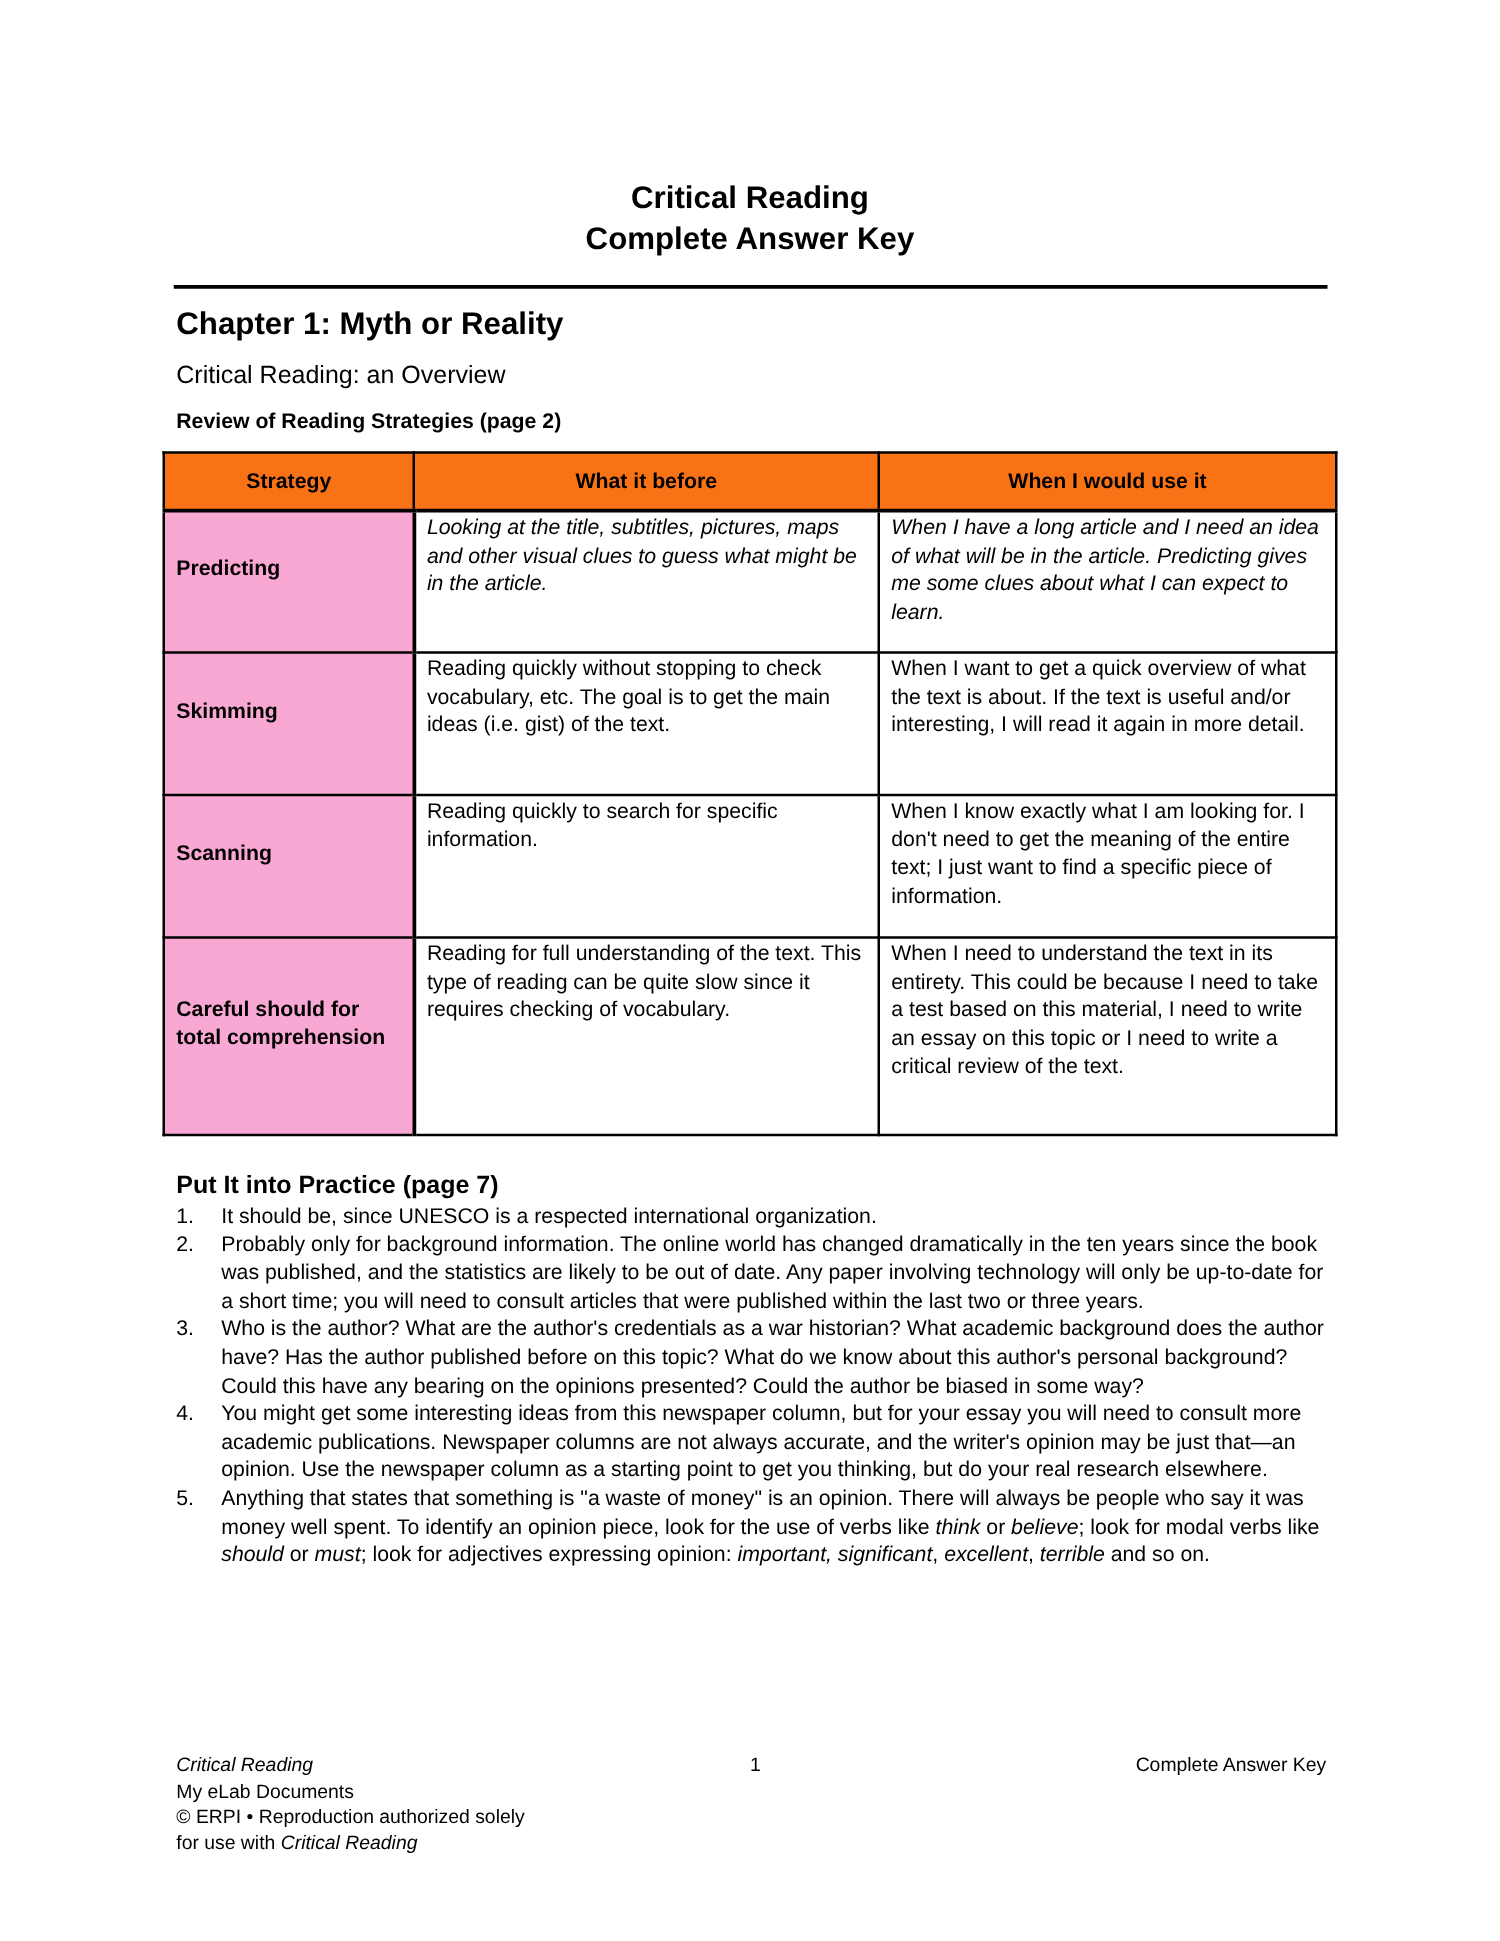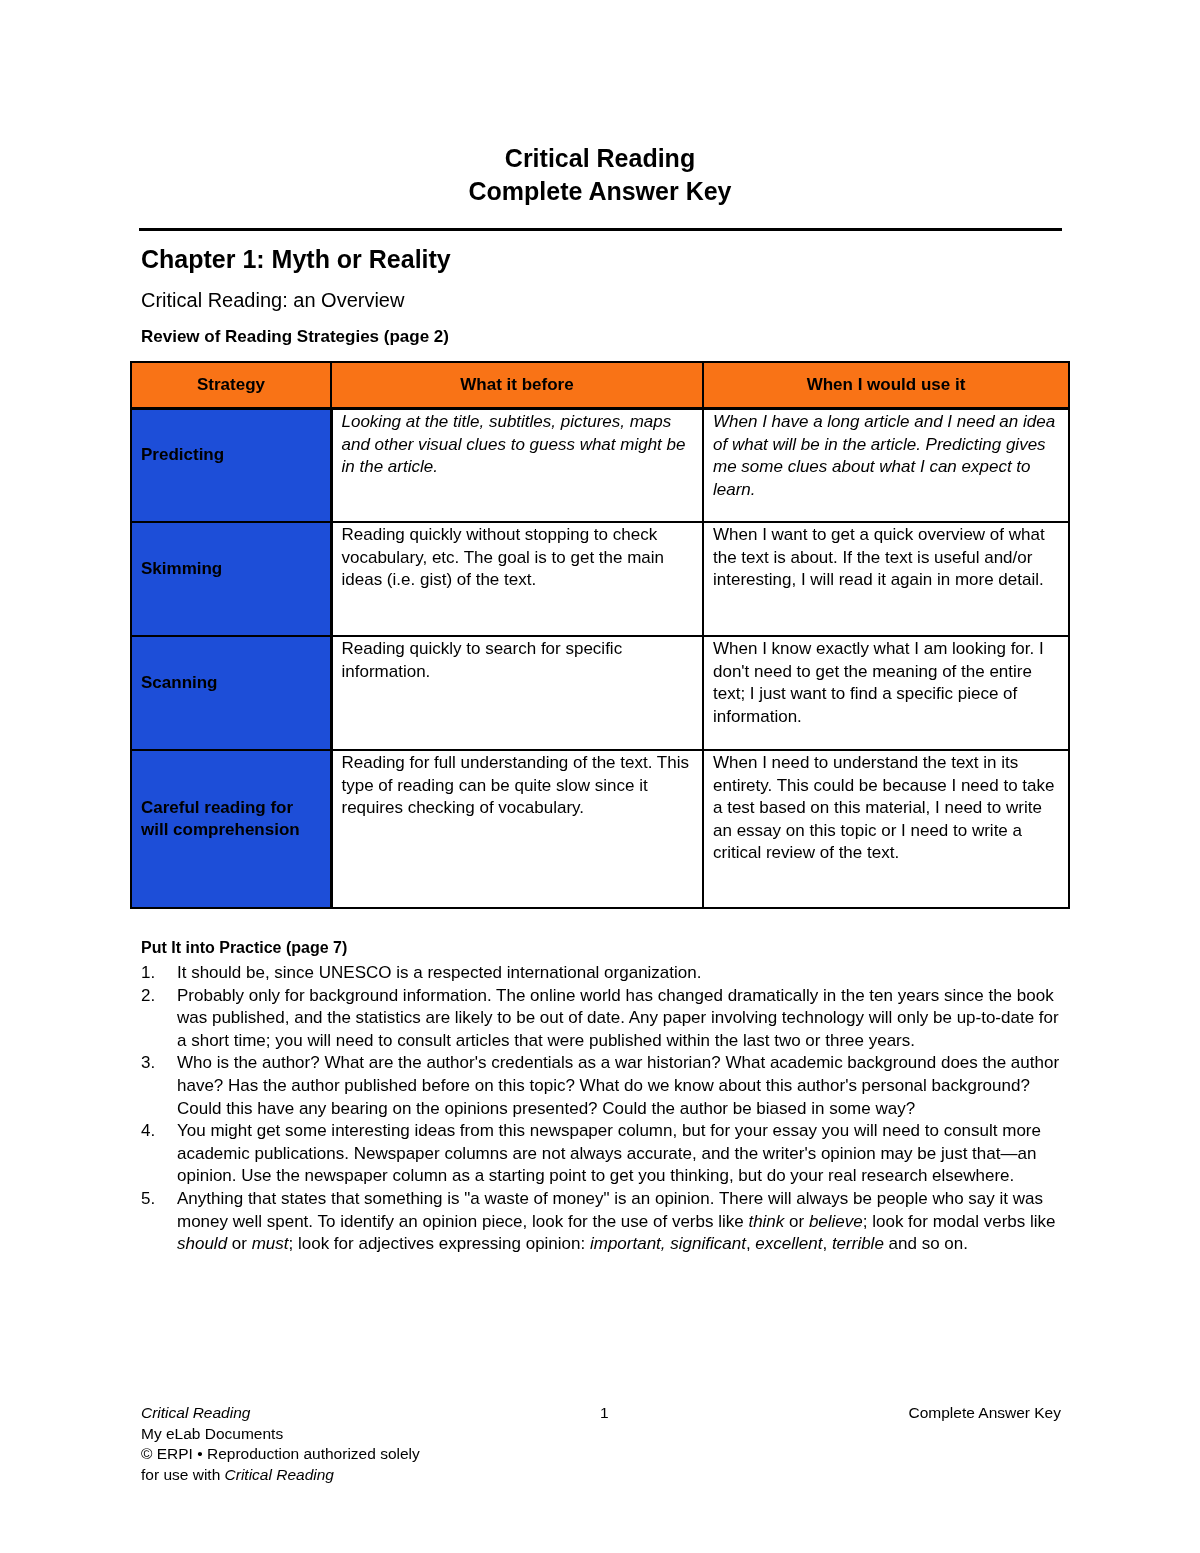--- a/index.html
+++ b/index.html
@@ -77,21 +77,21 @@
       height: 44px;
       vertical-align: middle;
       text-align: center;
       font-weight: bold;
       font-size: 17px;
       border-bottom: 3px solid #000;
     }
     table.strategy-table th.col-strategy { width: 180px; }
     table.strategy-table th.col-means { width: 352px; }
     table.strategy-table td.strategy-cell {
-      background: #1d4ed8;
+      background: #f9a8d4;
       font-weight: bold;
       vertical-align: middle;
       border-right: 3px solid #000;
     }
     table.strategy-table td.strategy-cell span {
       display: block;
       margin-top: -20px;
     }
     table.strategy-table td.text-cell {
       padding-top: 1px;
@@ -100,21 +100,21 @@
     .row-skimming td { height: 111px; }
     .row-scanning td { height: 111px; }
     .row-careful td { height: 155px; }
     .italic { font-style: italic; }
 
     .practice-heading {
       position: absolute;
       left: 141px;
       top: 935px;
       font-weight: bold;
-      font-size: 16px;
+      font-size: 20px;
       line-height: 26px;
     }
     ol.practice-list {
       position: absolute;
       left: 141px;
       top: 962px;
       width: 930px;
       margin: 0;
       padding: 0;
       list-style: none;
@@ -181,21 +181,21 @@
     </tr>
     <tr class="row-scanning">
       <td class="strategy-cell">
           <span>Scanning</span>
         </td>
       <td class="text-cell">Reading quickly to search for specific information.</td>
       <td class="text-cell">When I know exactly what I am looking for. I don't need to get the meaning of the entire text; I just want to find a specific piece of information.</td>
     </tr>
     <tr class="row-careful">
       <td class="strategy-cell">
-          <span>Careful reading for will comprehension</span>
+          <span>Careful should for total comprehension</span>
         </td>
       <td class="text-cell">Reading for full understanding of the text. This type of reading can be quite slow since it requires checking of vocabulary.</td>
       <td class="text-cell">When I need to understand the text in its entirety. This could be because I need to take a test based on this material, I need to write an essay on this topic or I need to write a critical review of the text.</td>
     </tr>
   </tbody>
 </table>
 
 <div class="practice-heading">Put It into Practice (page 7)</div>
 
 <ol class="practice-list">

